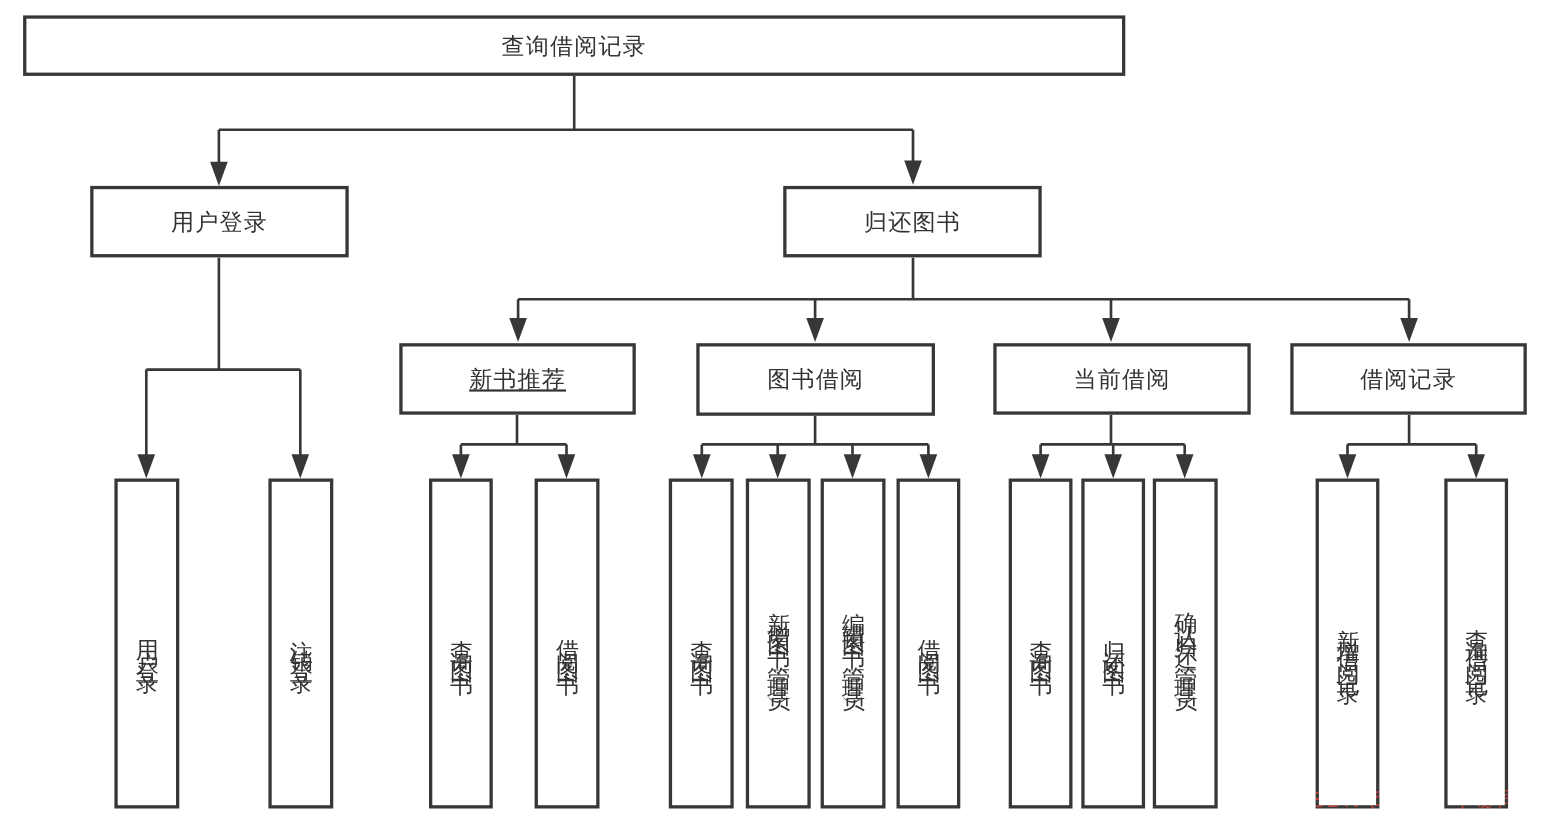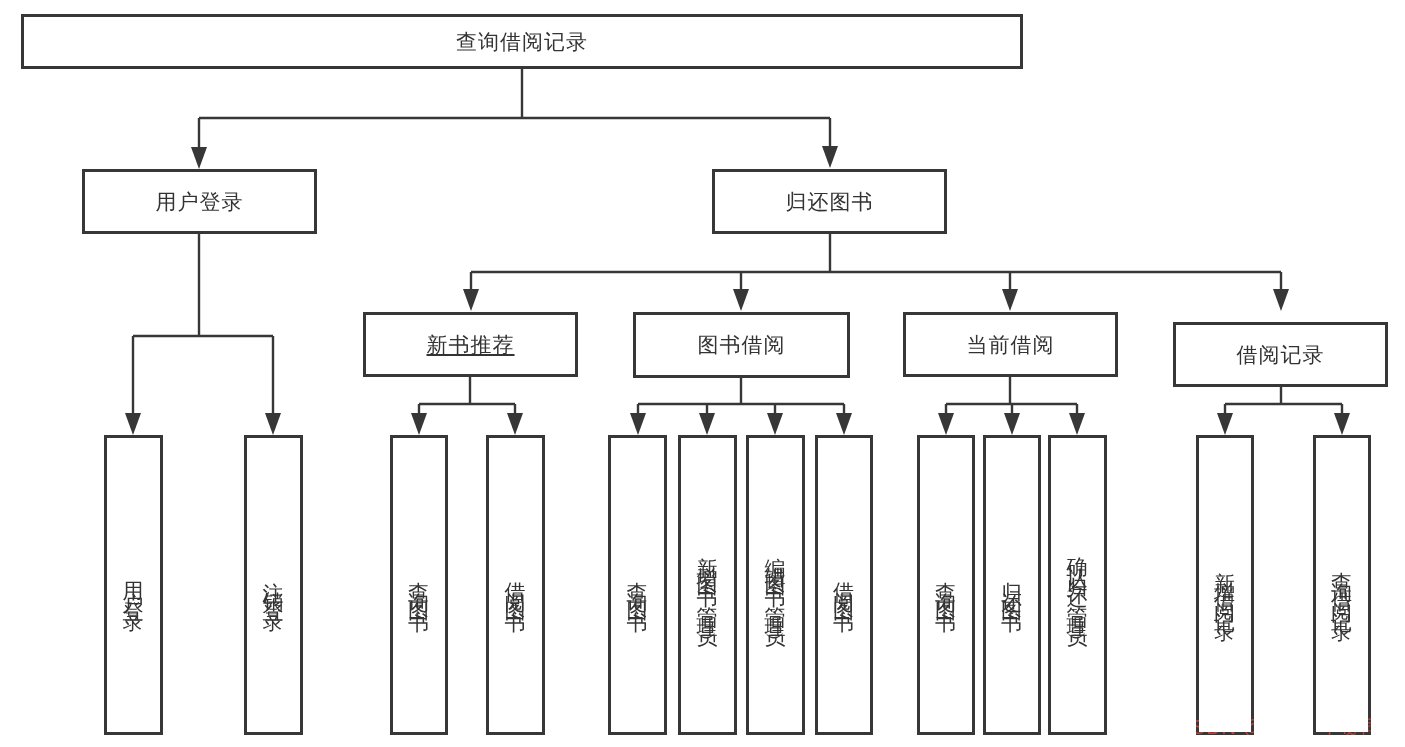--- a/index.html
+++ b/index.html
@@ -61,24 +61,24 @@
   <div class="node node-h" style="left:712px;top:169px;width:235px;height:65px;">
     <span>归还图书</span>
   </div>
 
   <div class="node node-h" style="left:363px;top:312px;width:215px;height:65px;text-decoration:underline;">
     <span>新书推荐</span>
   </div>
   <div class="node node-h" style="left:633px;top:312px;width:217px;height:66px;">
     <span>图书借阅</span>
   </div>
-  <div class="node node-h" style="left:903px;top:312px;width:215px;height:65px;">
+  <div class="node node-h" style="left:903px;top:312px;width:234px;height:65px;">
     <span>当前借阅</span>
   </div>
-  <div class="node node-h" style="left:1173px;top:312px;width:215px;height:65px;margin-top:10px;">
+  <div class="node node-h" style="left:1173px;top:312px;width:215px;height:65px;">
     <span>借阅记录</span>
   </div>
 
   <div class="node node-v" style="left:104px;top:435px;width:59px;height:300px;">
     <span>用户登录</span>
   </div>
   <div class="node node-v" style="left:244px;top:435px;width:59px;height:300px;">
     <span>注销登录</span>
   </div>
 

